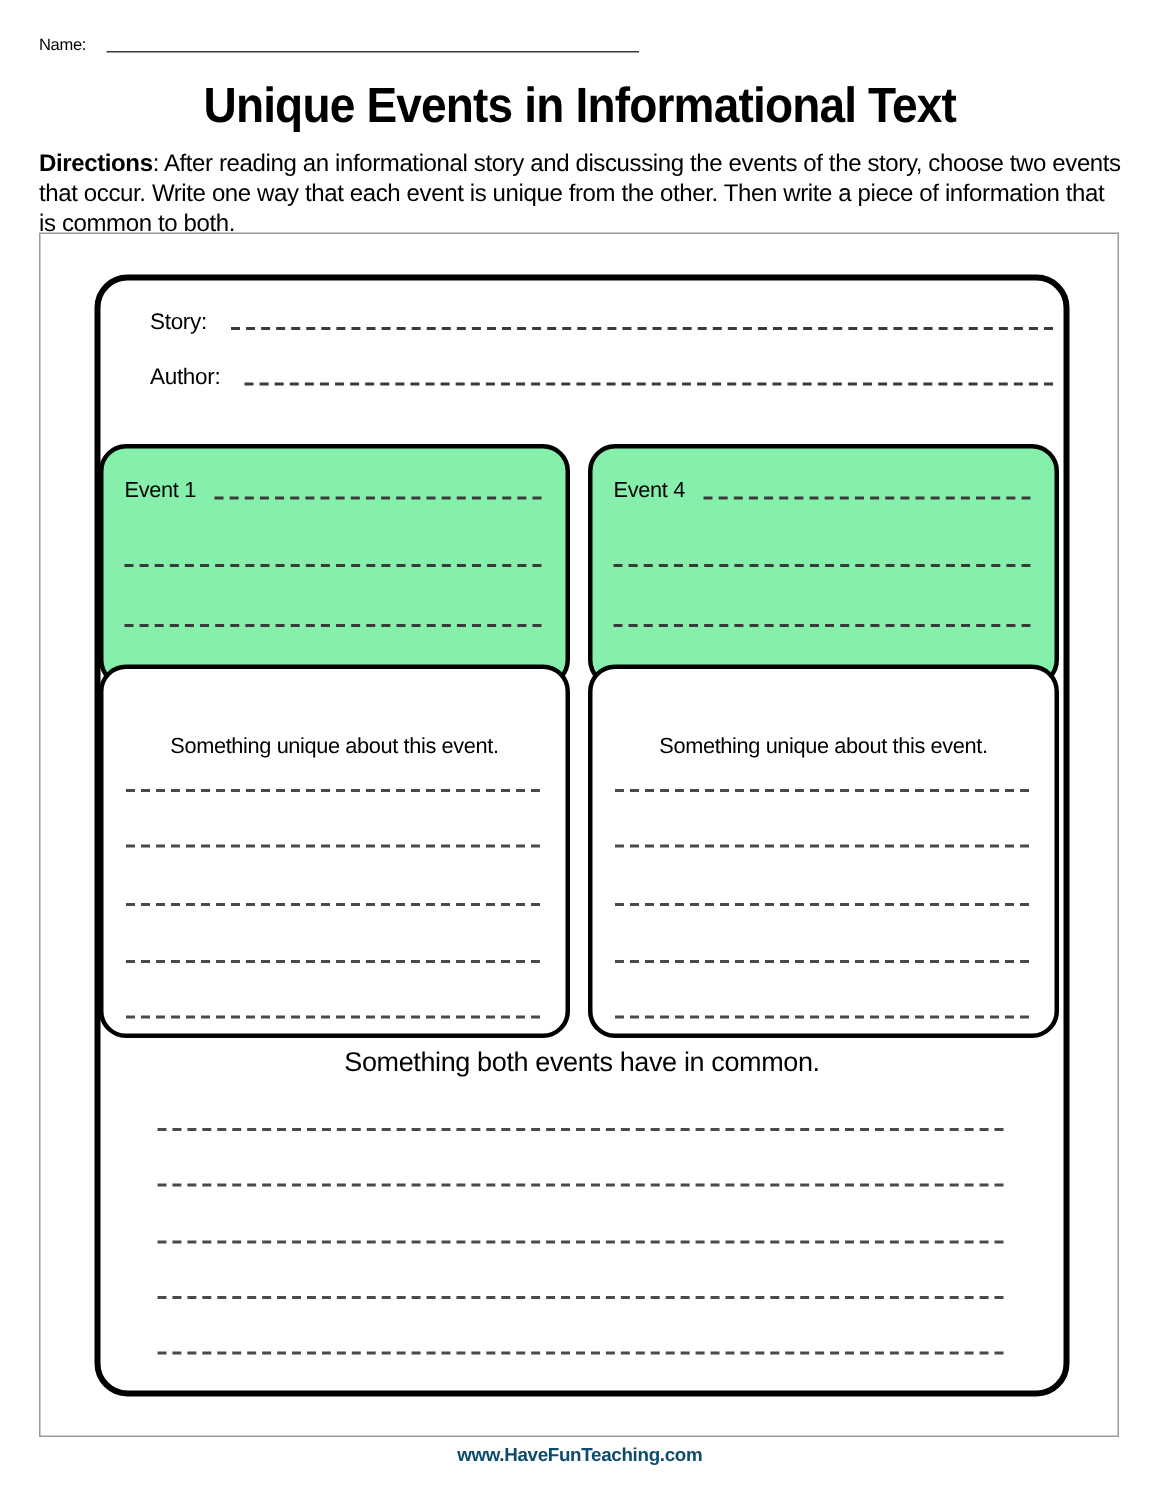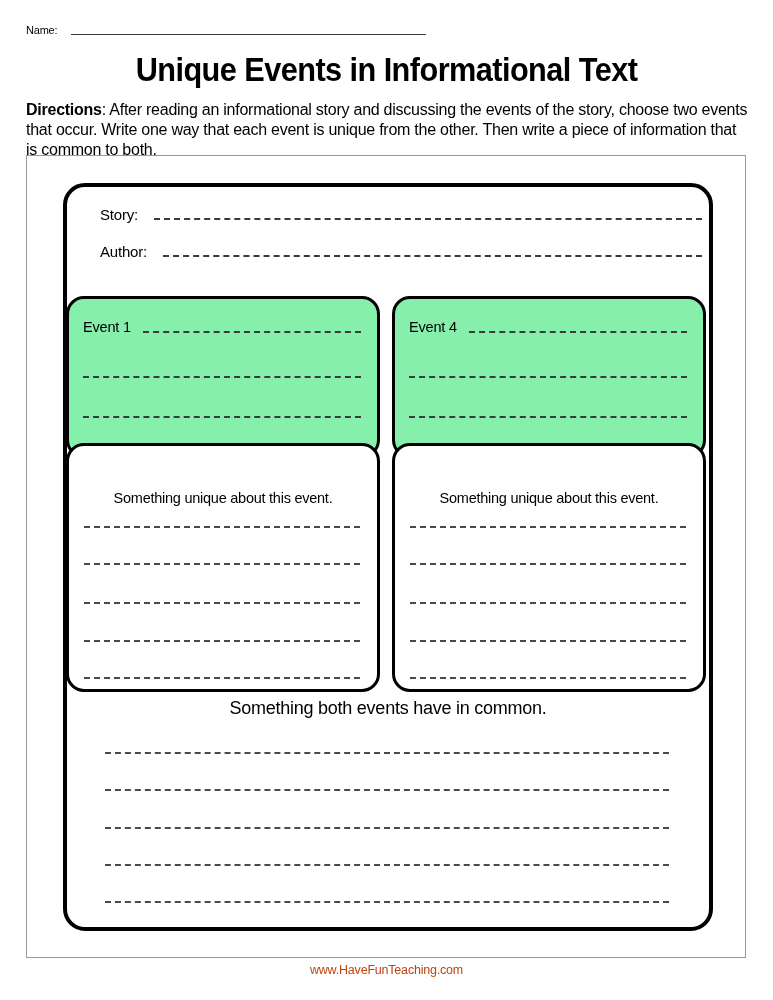--- a/index.html
+++ b/index.html
@@ -221,21 +221,22 @@
   
   .footer {
     position: absolute;
     left: 0;
     right: 0;
     top: 962px;
     text-align: center;
     font-size: 12.5px;
     line-height: 16px;
     letter-spacing: -0.2px;
-    color: #c2410c;
+    color: #0c4a6e;
+    font-weight: bold;
   }
 </style>
 </head>
 <body>
 
 <div class="name-row">
   <span class="name-label">Name:</span>
   <span class="name-rule"></span>
 </div>
 

